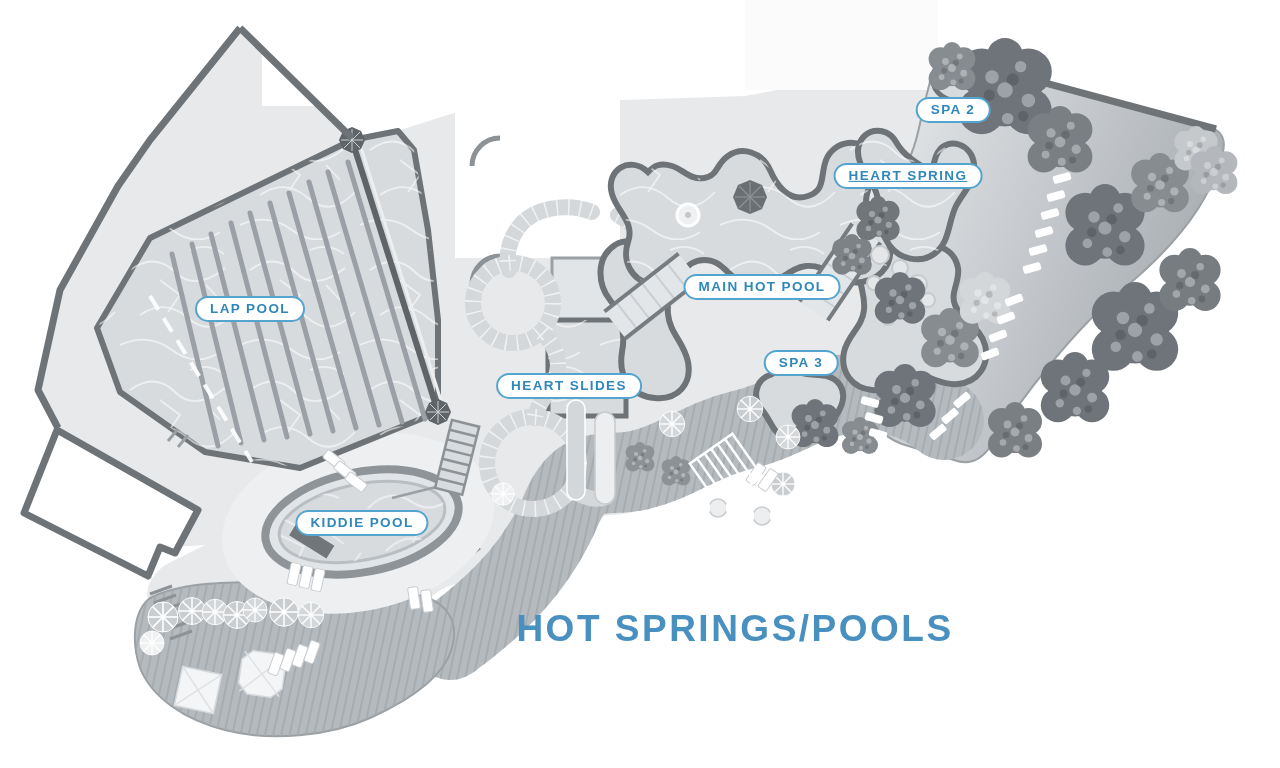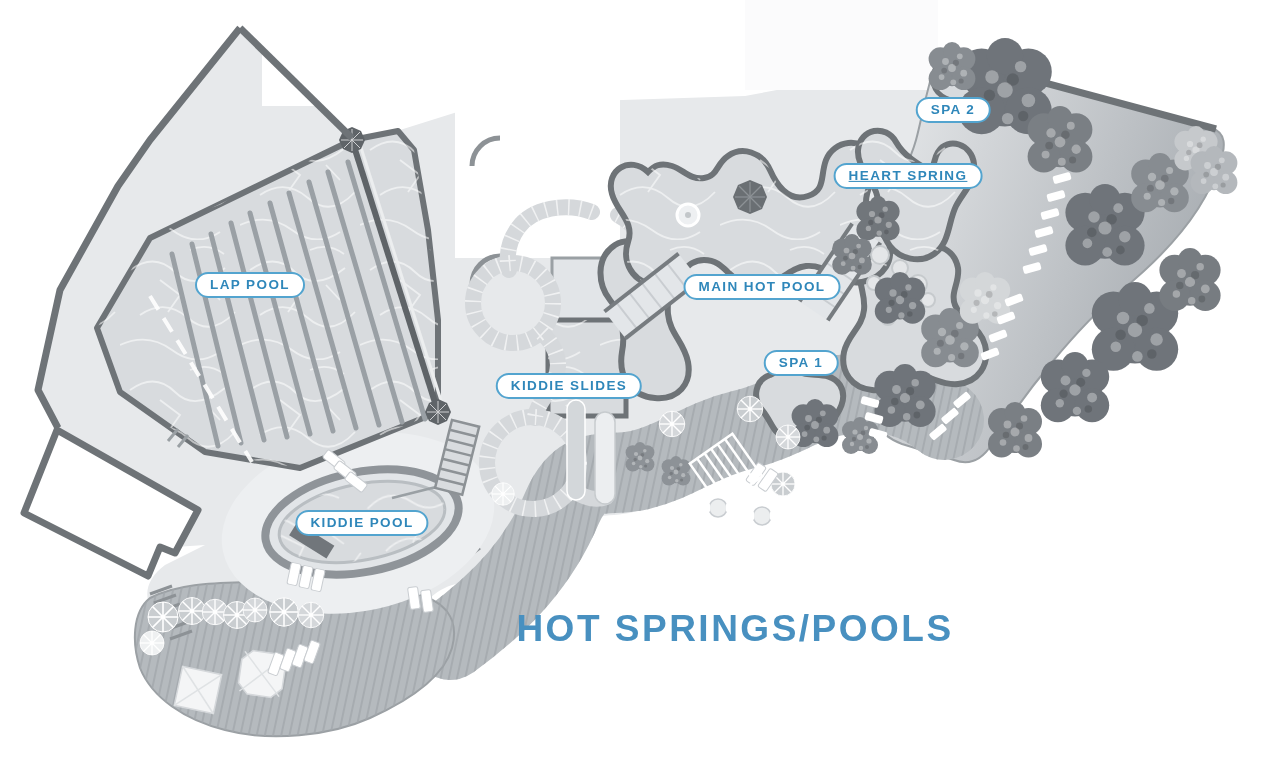--- a/index.html
+++ b/index.html
@@ -429,22 +429,22 @@
       <rect x="747" y="511" width="7" height="9" rx="1.5" fill="#ffffff"></rect>
       <rect x="770" y="511" width="7" height="9" rx="1.5" fill="#ffffff"></rect>
       <rect x="758" y="499" width="9" height="7" rx="1.5" fill="#ffffff"></rect>
       <rect x="758" y="527" width="9" height="7" rx="1.5" fill="#ffffff"></rect>
     </g>
   </g>
 </svg>
 
 <div id="labels-layer">
   <div class="map-title" style="left: 735px; top: 629px;">HOT SPRINGS/POOLS</div>
-<div class="pill" style="left: 250px; top: 285px;">LAP POOL</div>
-      <div class="pill" style="left: 569px; top: 386px;">KIDDIE SLIDES</div>
+<div class="pill" style="left: 250px; top: 309px;">LAP POOL</div>
+      <div class="pill" style="left: 569px; top: 386px;">HEART SLIDES</div>
       <div class="pill" style="left: 362px; top: 523px;">KIDDIE POOL</div>
       <div class="pill" style="left: 762px; top: 255px; margin-top: 32px;">MAIN HOT POOL</div>
-      <div class="pill" style="left: 801px; top: 363px;">SPA 1</div>
+      <div class="pill" style="left: 801px; top: 363px;">SPA 3</div>
       <div class="pill" style="left: 908px; top: 176px; text-decoration: underline;">HEART SPRING</div>
       <div class="pill" style="left: 953px; top: 110px;">SPA 2</div>
     </div>
 
 </div>
 
 </body></html>

